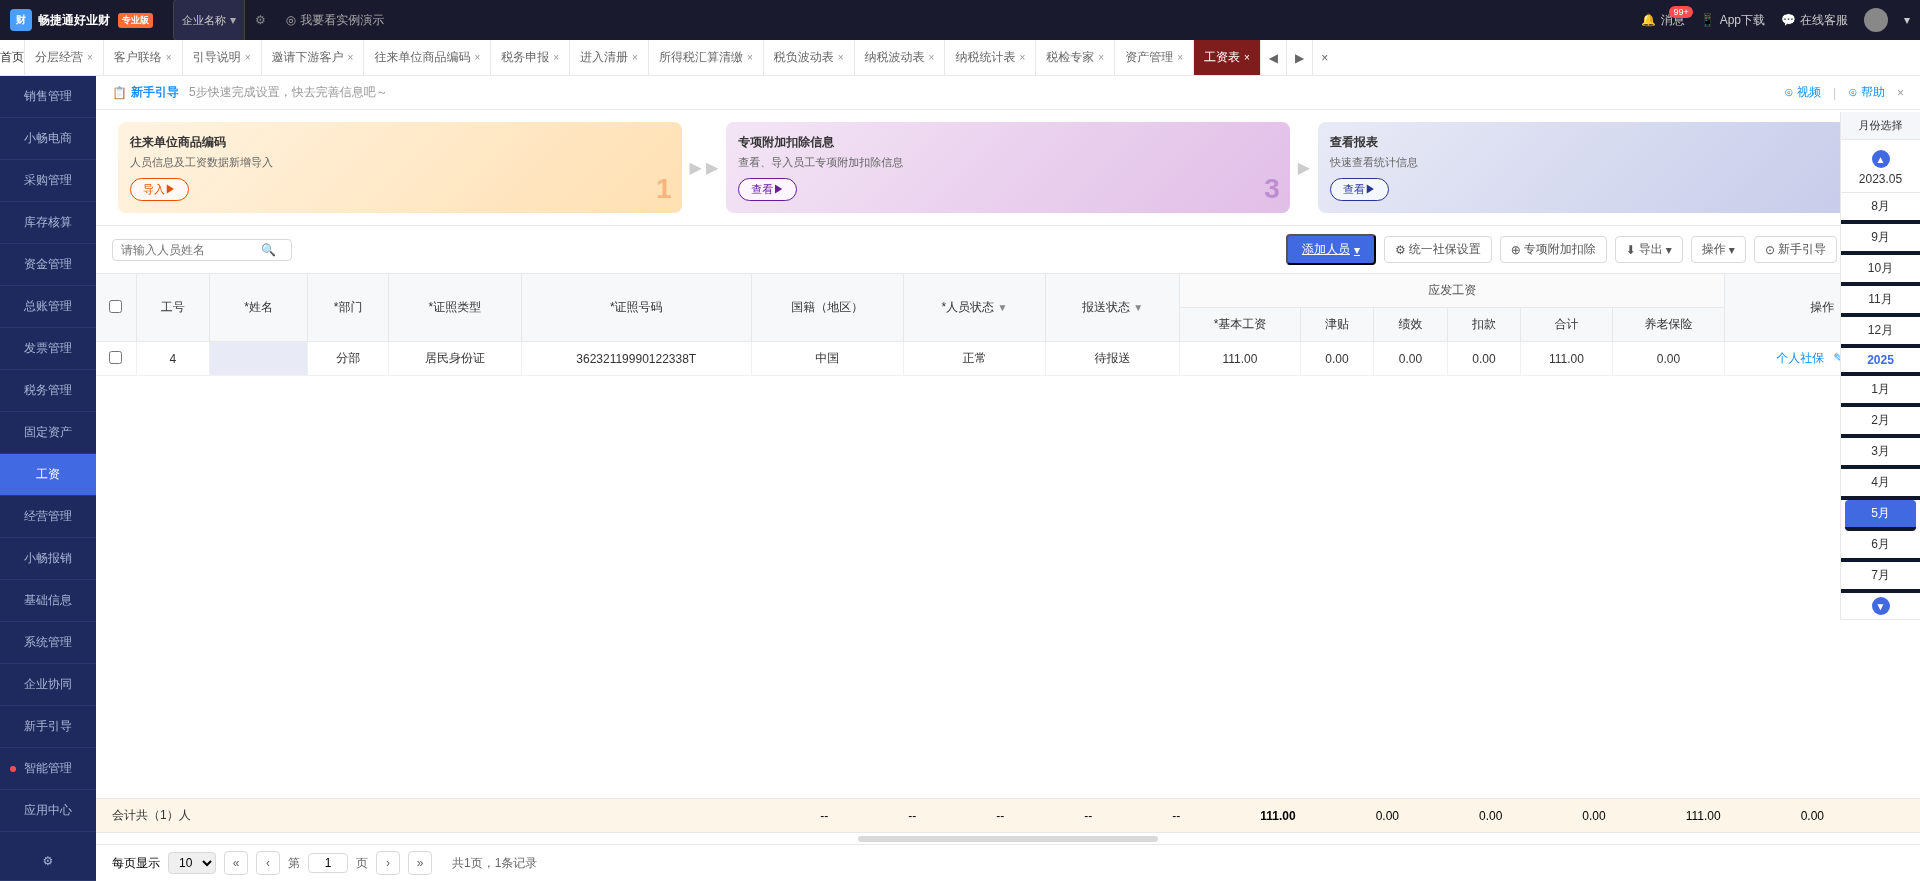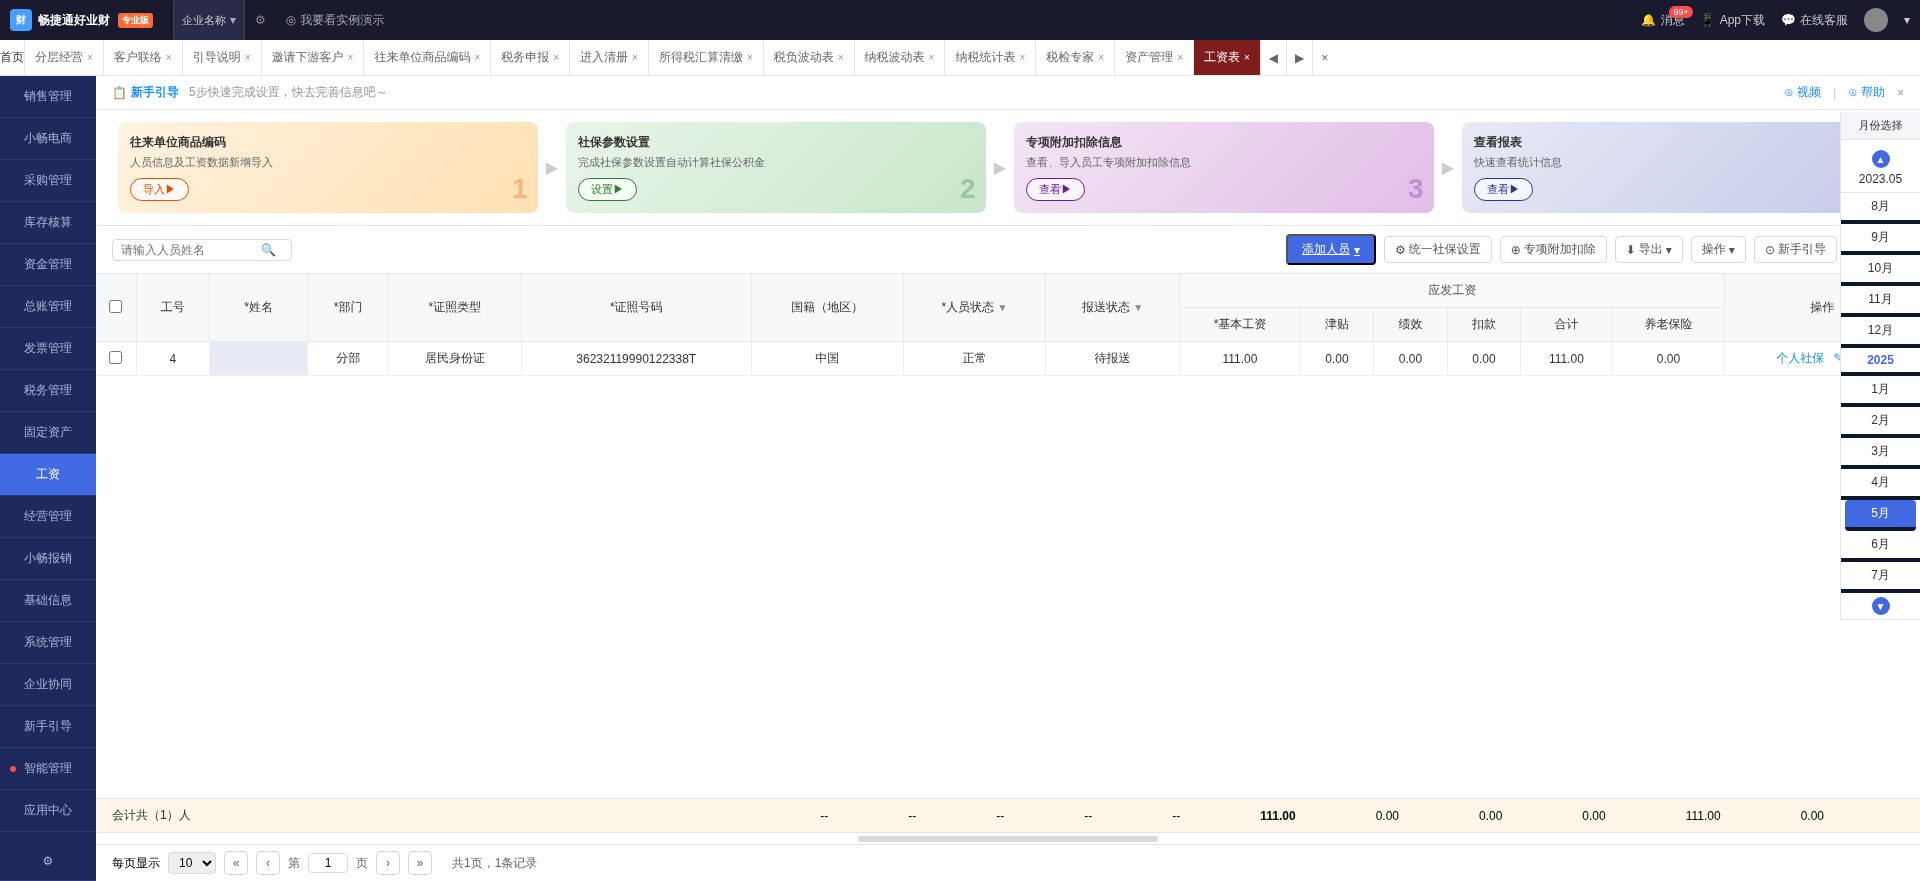--- a/index.html
+++ b/index.html
@@ -601,26 +601,20 @@
       <div class="steps-area">
 
         <div class="step-card step-card-1">
           <div class="step-title">往来单位商品编码</div>
           <div class="step-desc">人员信息及工资数据新增导入</div>
           <button class="step-btn">导入▶</button>
           <span class="step-num">1</span>
         </div>
         <div class="step-arrow">▶</div>
 
-        <div class="step-card step-card-2">
-          <div class="step-title">社保参数设置</div>
-          <div class="step-desc">完成社保参数设置自动计算社保公积金</div>
-          <button class="step-btn">设置▶</button>
-          <span class="step-num">2</span>
-        </div>
         <div class="step-arrow">▶</div>
 
         <div class="step-card step-card-3">
           <div class="step-title">专项附加扣除信息</div>
           <div class="step-desc">查看、导入员工专项附加扣除信息</div>
           <button class="step-btn">查看▶</button>
           <span class="step-num">3</span>
         </div>
         <div class="step-arrow">▶</div>
 

